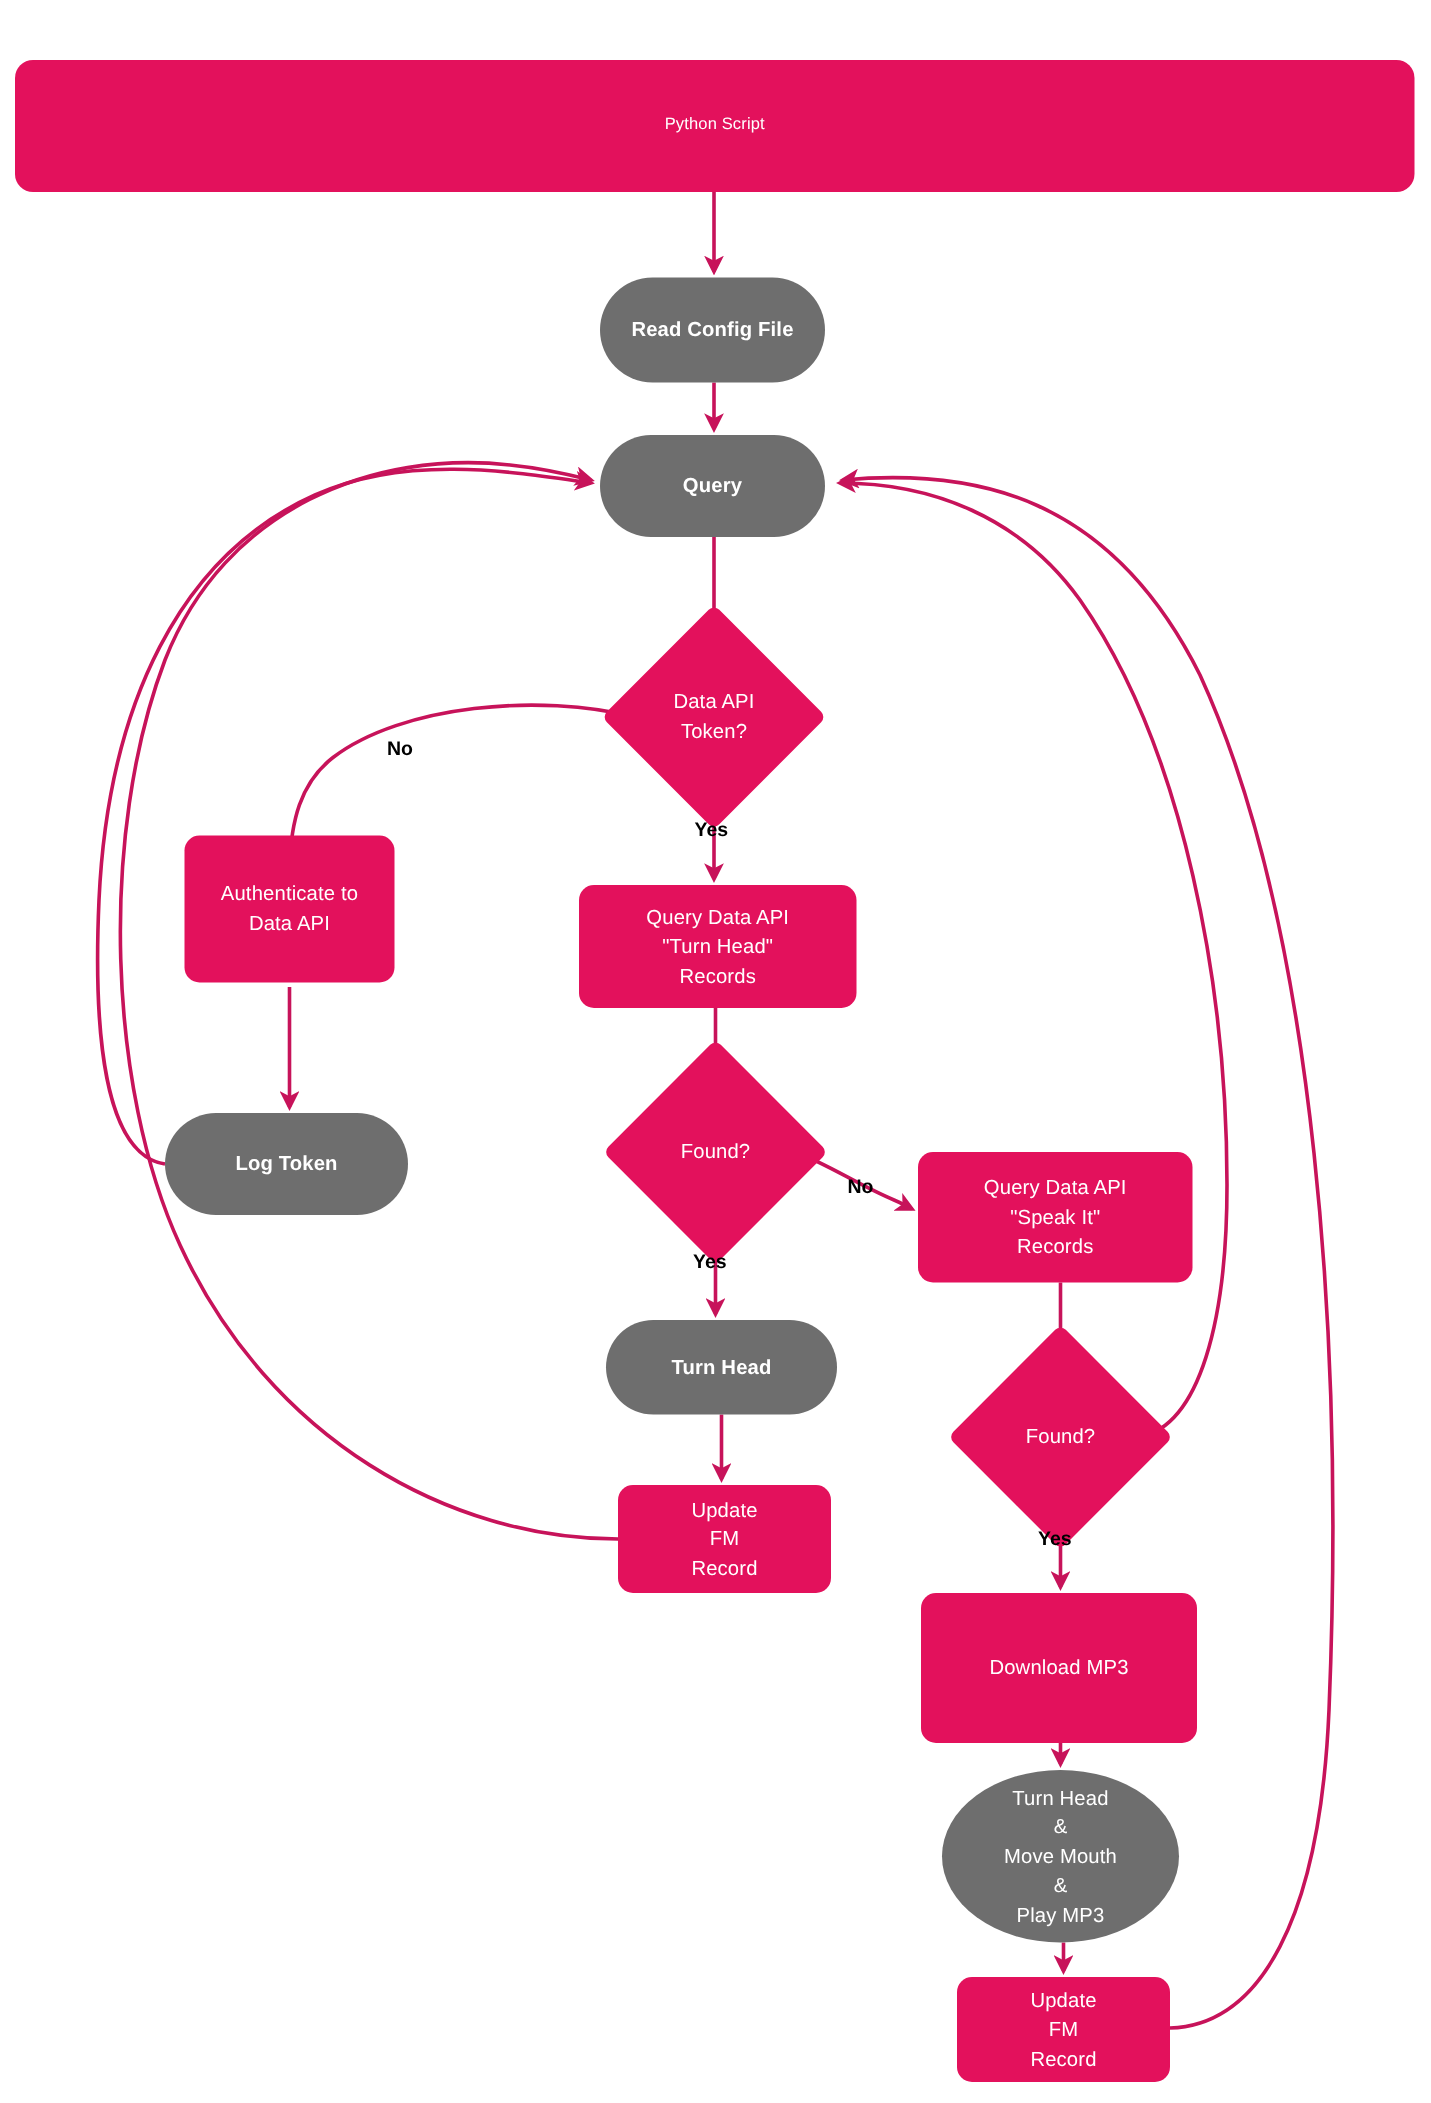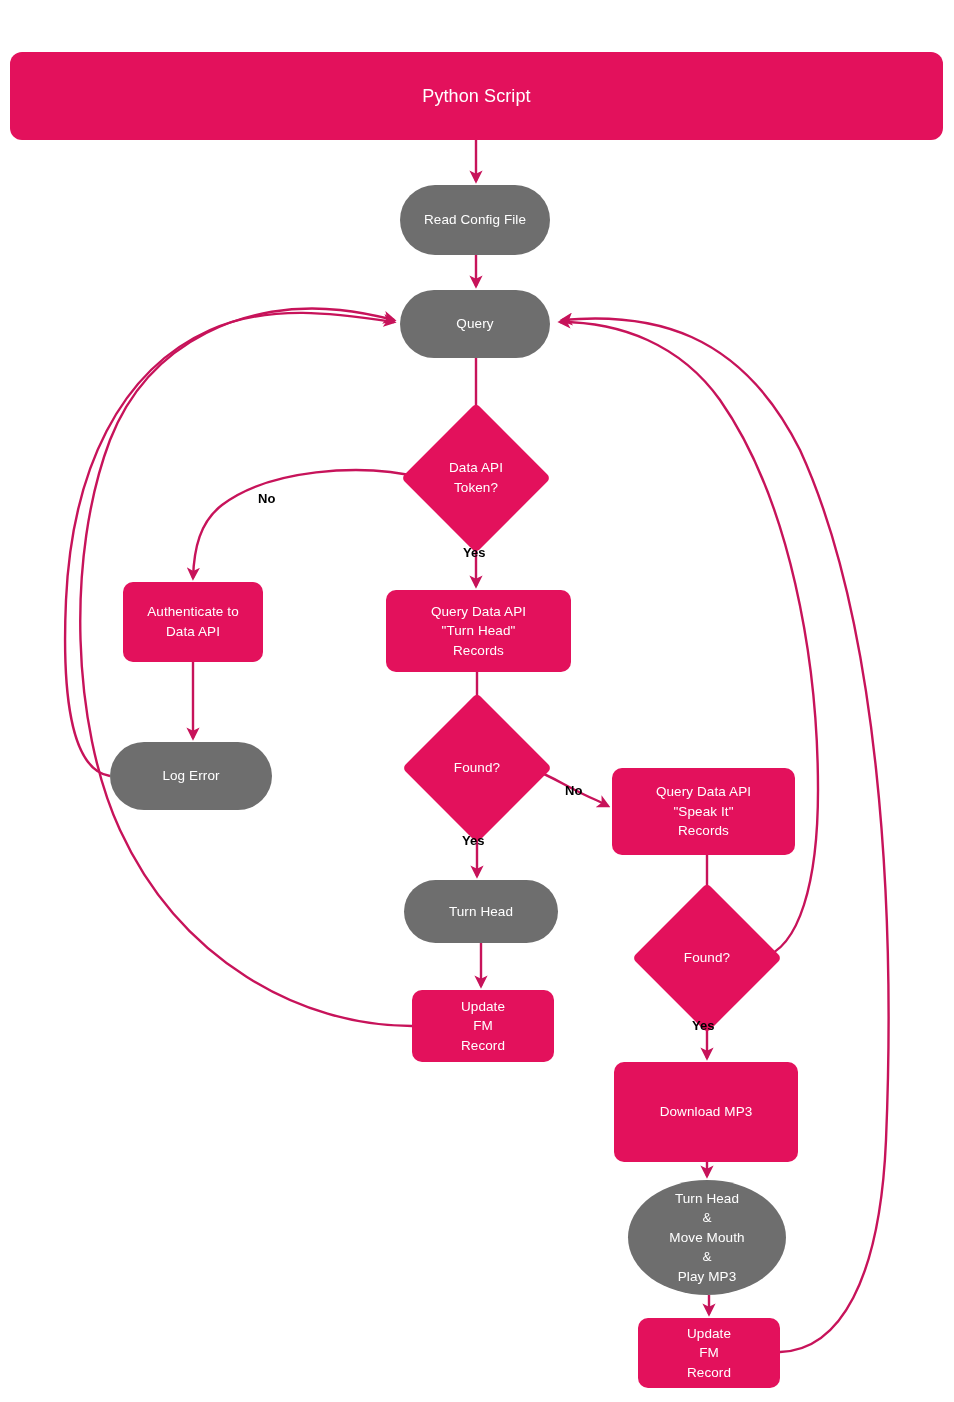--- a/index.html
+++ b/index.html
@@ -35,22 +35,22 @@
     font-size: 13.5px;
     line-height: 1.45;
     letter-spacing: 0.1px;
     box-sizing: border-box;
     z-index: 2;
     white-space: pre-line;
   }
   .node.pink   { background: #e3115c; }
   .node.gray   { background: #6e6e6e; }
   .node.rect   { border-radius: 10px; }
-  .node.bar    { border-radius: 12px; font-size: 18px; margin-top: 12px; }
-  .node.pill   { border-radius: 999px; }
+  .node.bar    { border-radius: 12px; font-size: 11px; }
+  .node.pill   { border-radius: 999px; font-weight: bold; }
   .node.ellipse{ border-radius: 50%; }
   .node.diamond {
     background: transparent;
   }
   .diamond-shape {
     position: absolute;
     left: 0; top: 0;
     width: 100%; height: 100%;
     background: #e3115c;
     transform: rotate(45deg);
@@ -135,33 +135,33 @@
   <div class="node pill gray" style="left:400px; top:290px; width:150px; height:68px;">
     <span>Query</span>
   </div>
 
   <div class="node diamond" style="left:423px; top:425px; width:106px; height:106px;">
     <div class="diamond-shape"></div>
     <span class="diamond-label">Data API
 Token?</span>
   </div>
 
-  <div class="node rect pink" style="left:123px; top:582px; width:140px; height:80px;">
+  <div class="node rect pink" style="left:123px; top:557px; width:140px; height:98px;">
     <span>Authenticate to
 Data API</span>
   </div>
 
   <div class="node rect pink" style="left:386px; top:590px; width:185px; height:82px;">
     <span>Query Data API
 "Turn Head"
 Records</span>
   </div>
 
   <div class="node pill gray" style="left:110px; top:742px; width:162px; height:68px;">
-    <span>Log Error</span>
+    <span>Log Token</span>
   </div>
 
   <div class="node diamond" style="left:424px; top:715px; width:106px; height:106px;">
     <div class="diamond-shape"></div>
     <span class="diamond-label">Found?</span>
   </div>
 
   <div class="node rect pink" style="left:612px; top:768px; width:183px; height:87px;">
     <span>Query Data API
 "Speak It"

